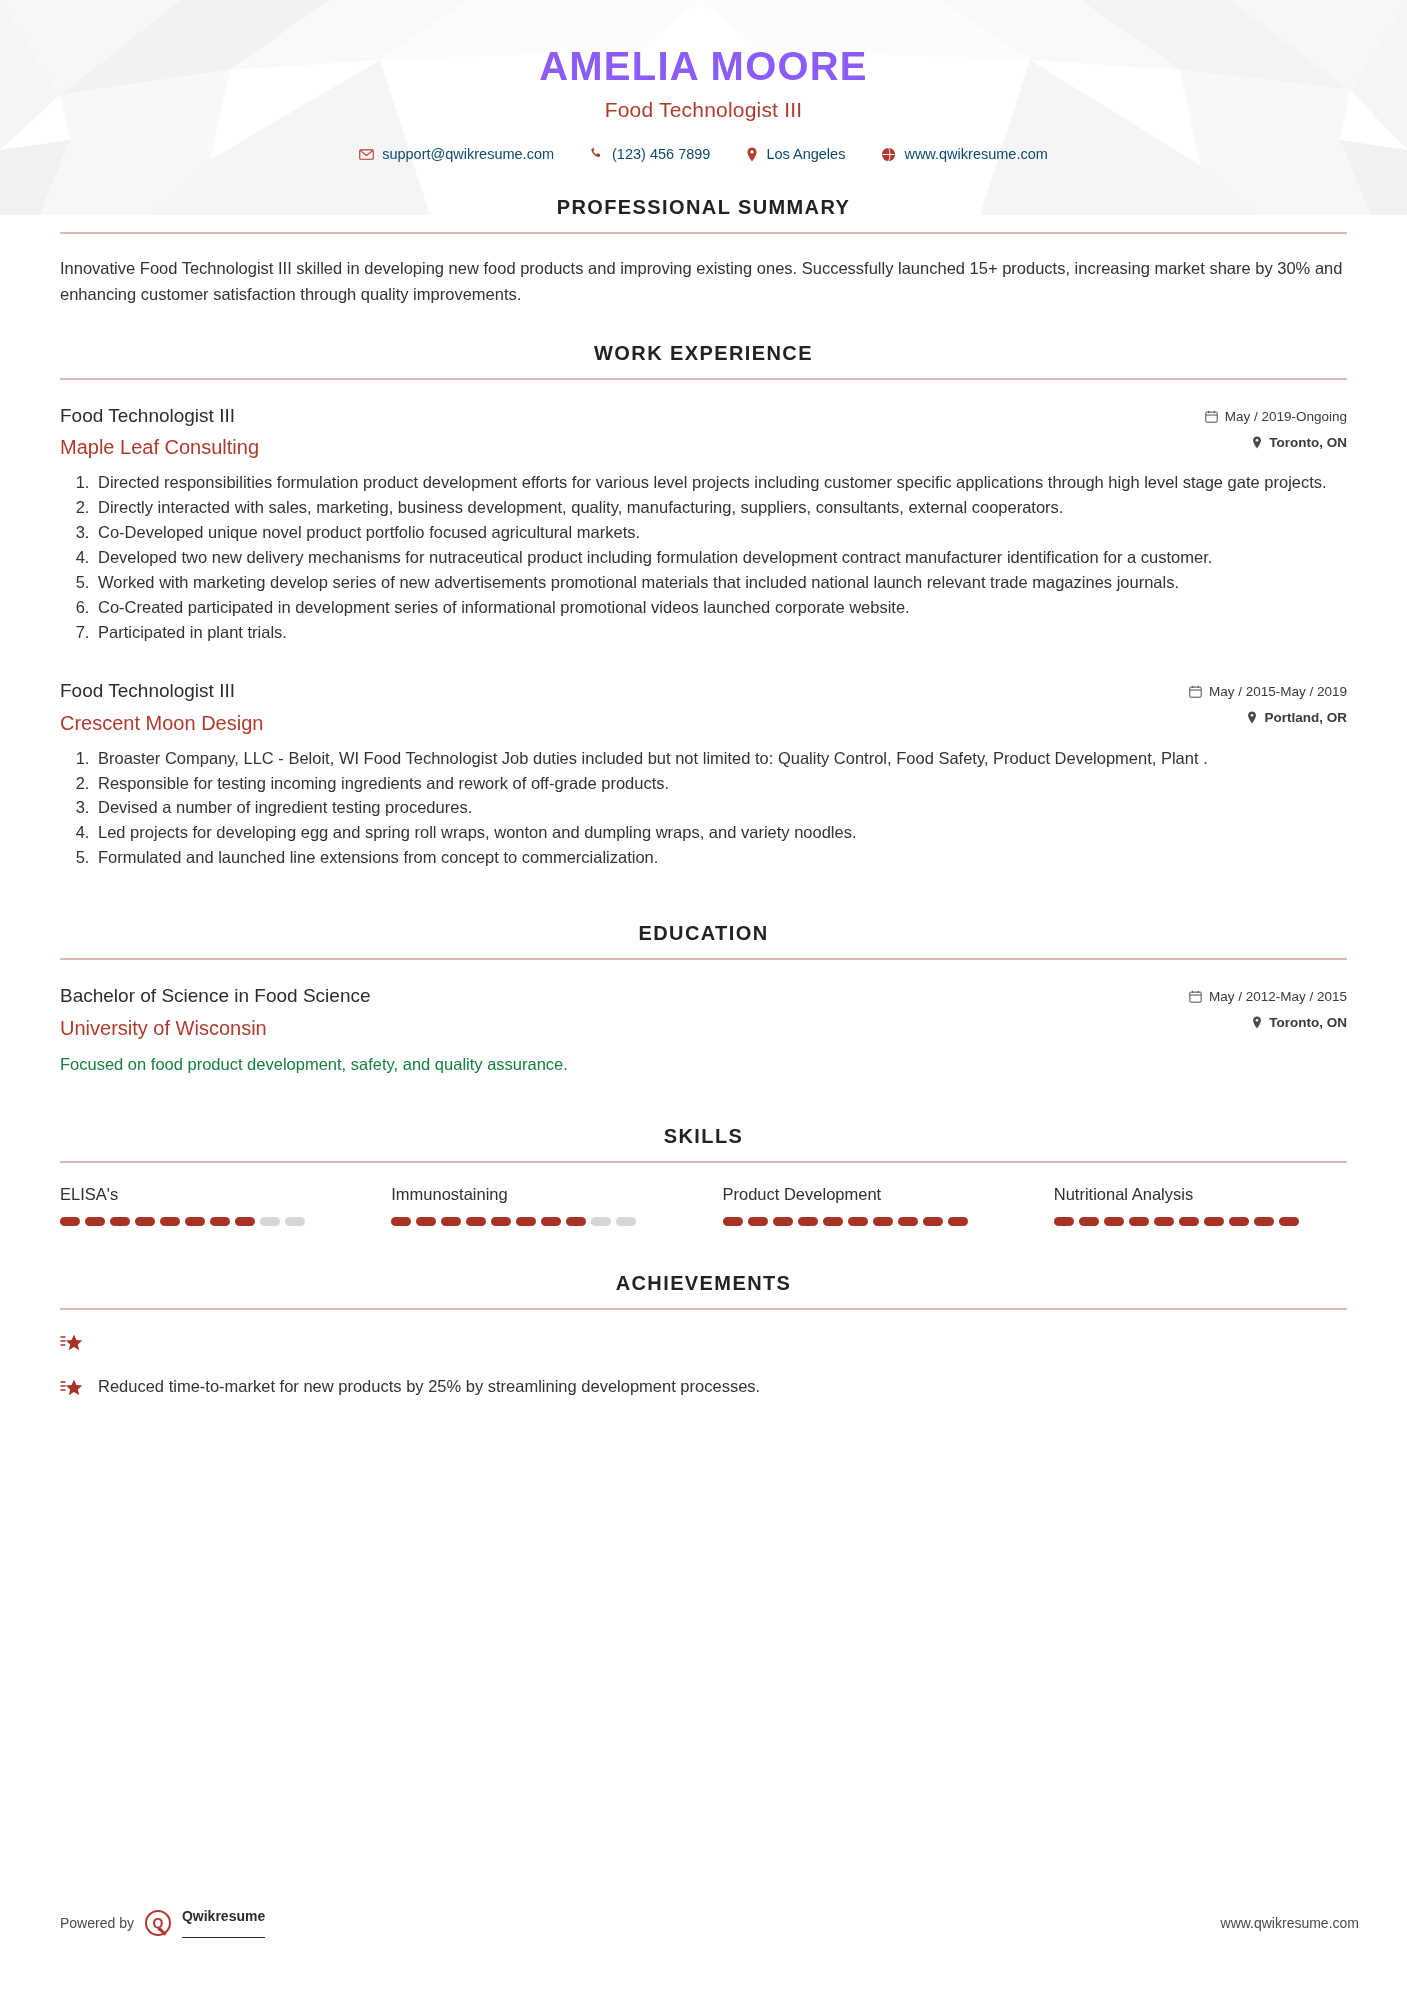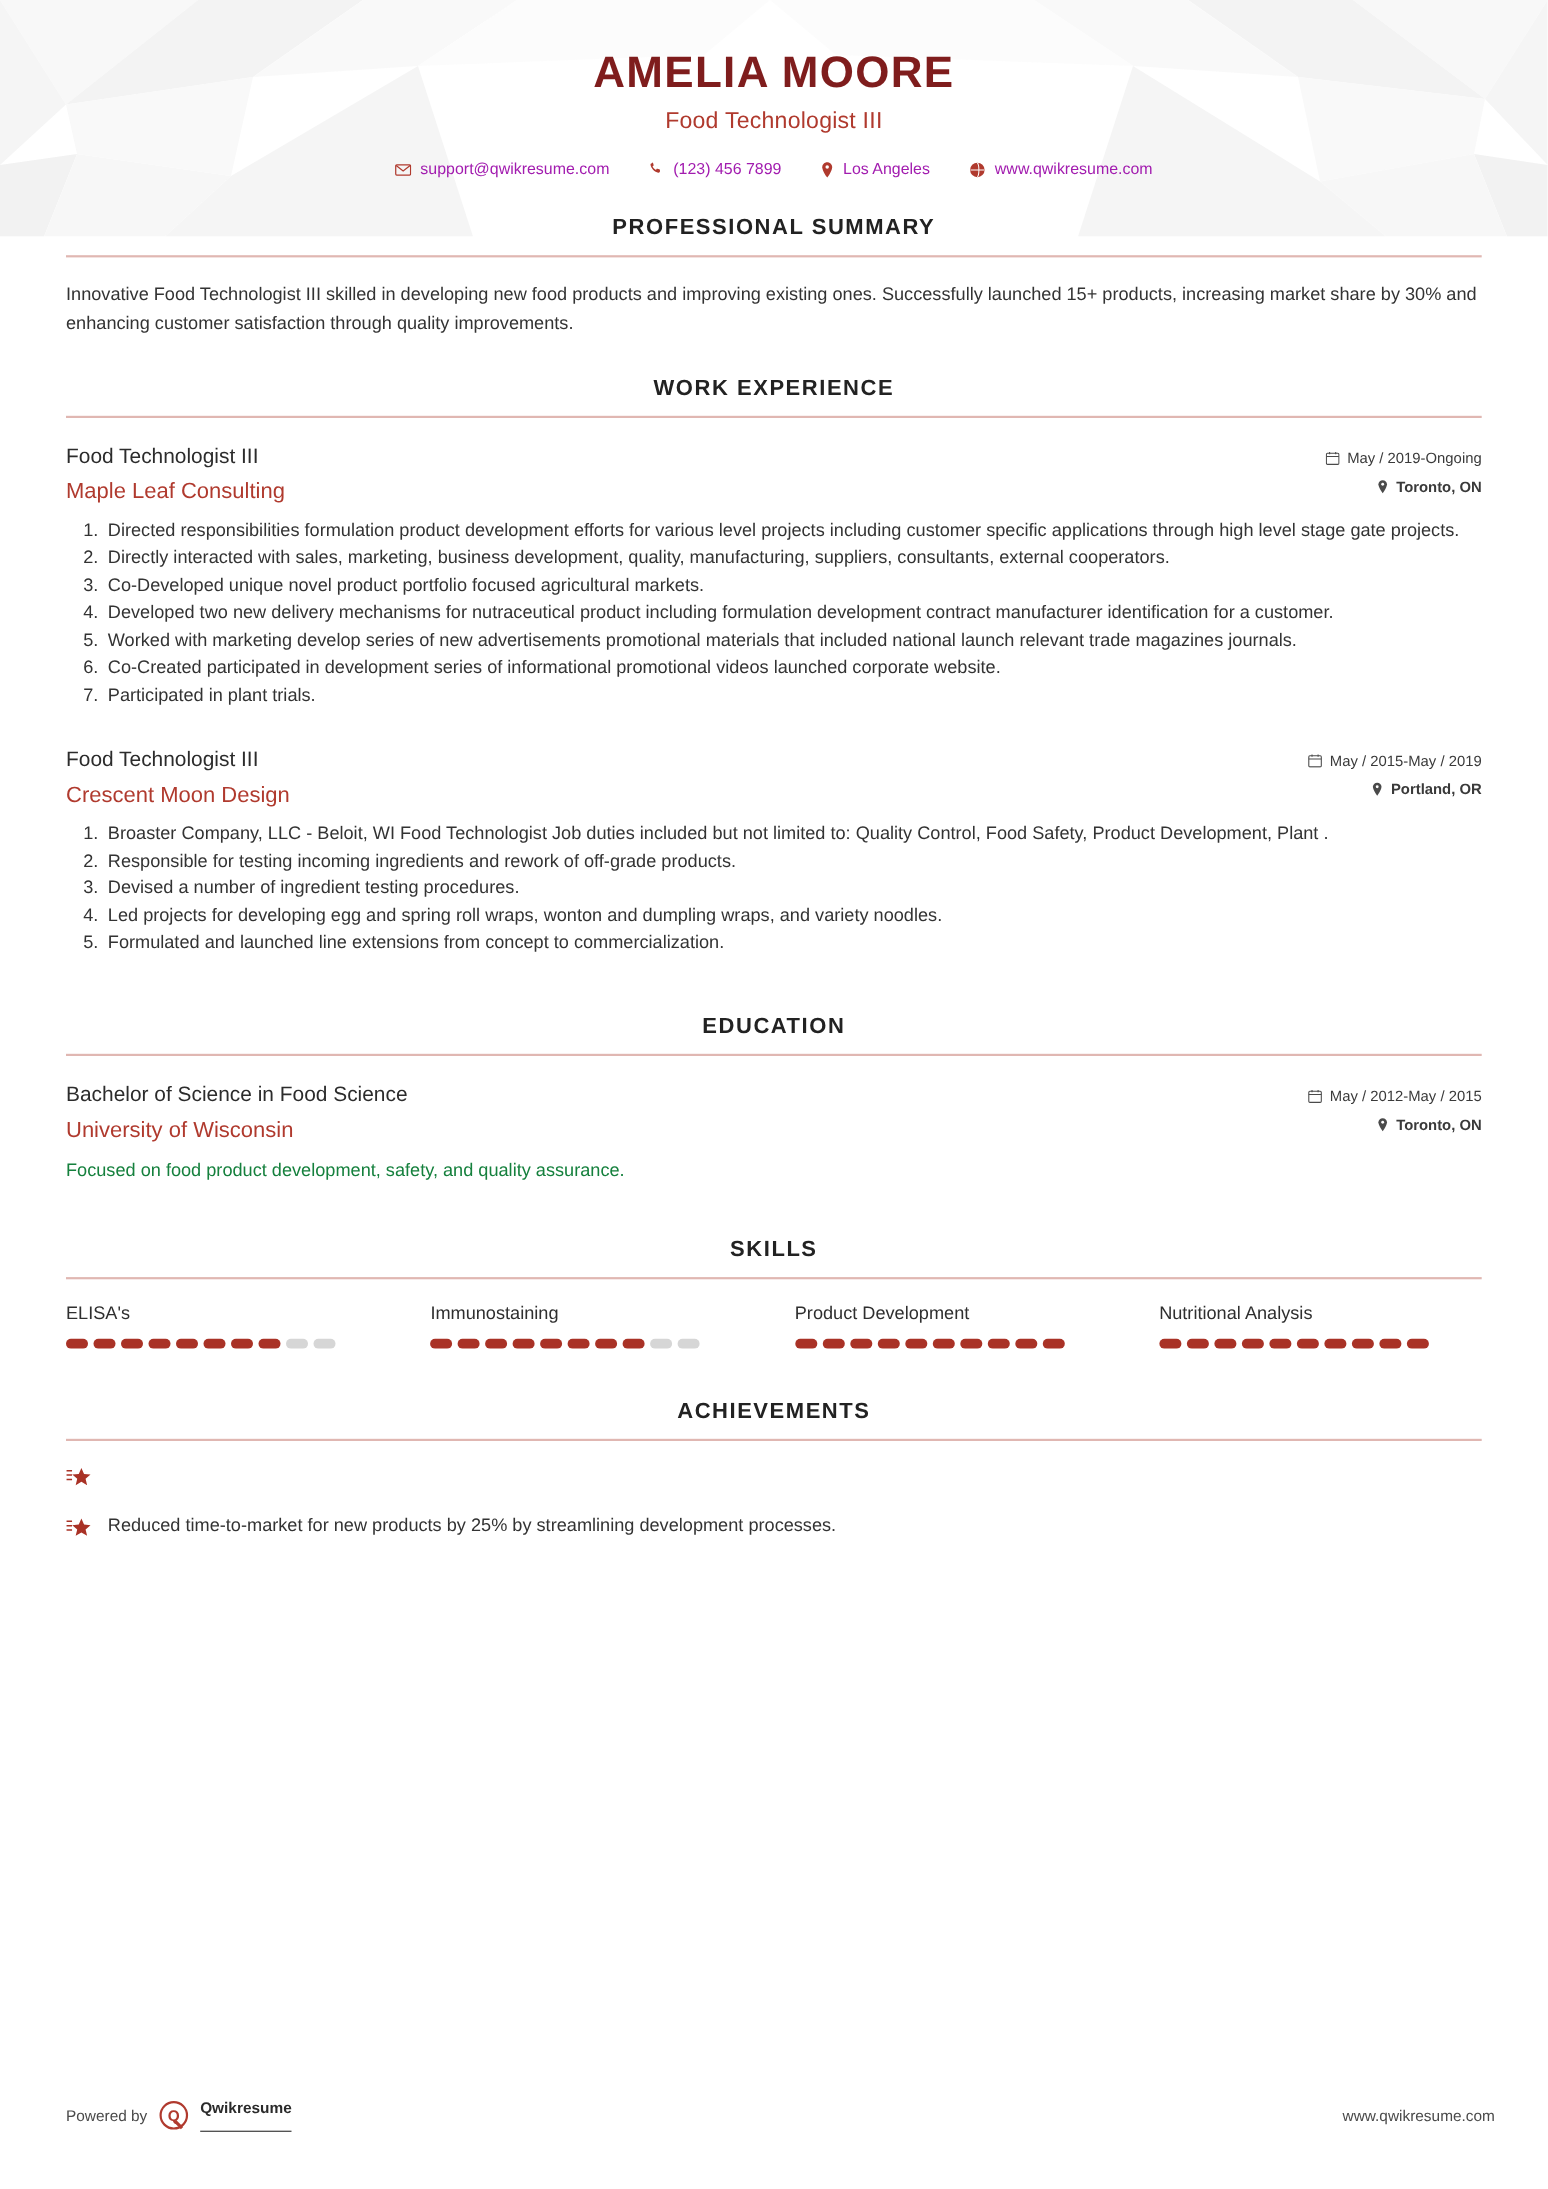--- a/index.html
+++ b/index.html
@@ -31,40 +31,40 @@
     width: 1407px;
     padding: 0 60px;
   }
 
   
   .name-block { text-align: center; padding-top: 42px; }
   .full-name {
     font-size: 40px;
     font-weight: bold;
     letter-spacing: 1.2px;
-    color: #7f1d1d;
+    color: #8b5cf6;
     margin: 0;
     line-height: 1.2;
   }
   .job-title {
     font-size: 21px;
     color: #b03a2e;
     margin-top: 8px;
     letter-spacing: 0.2px;
   }
 
   
   .contact-line {
     margin-top: 24px;
     display: flex;
     justify-content: center;
     align-items: center;
     gap: 36px;
     font-size: 14.5px;
-    color: #a21caf;
+    color: #0c4a6e;
   }
   .contact-item { display: flex; align-items: center; gap: 8px; white-space: nowrap; }
   .contact-item .ico { color: #b03a2e; display: inline-flex; align-items: center; }
 
   
   .section { margin-top: 34px; }
   .section-title {
     text-align: center;
     font-size: 20px;
     font-weight: bold;

